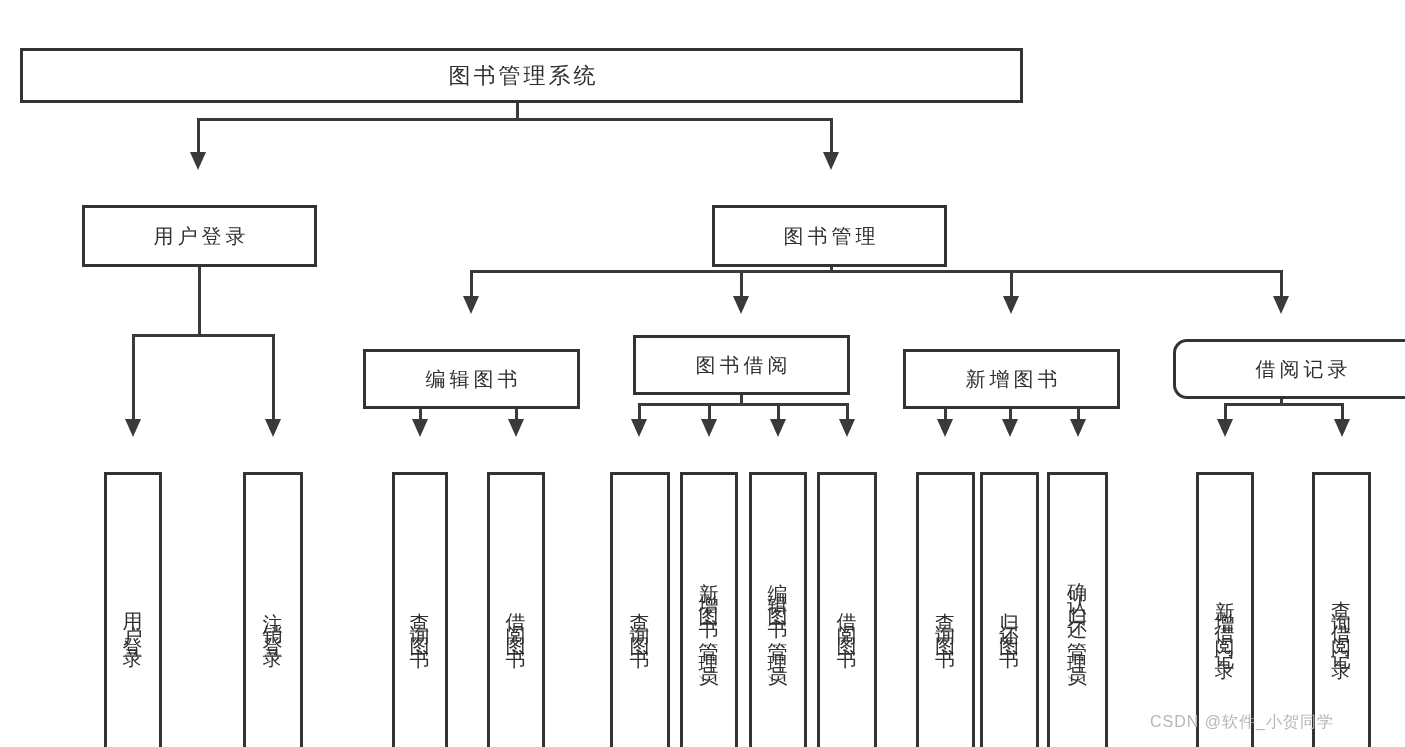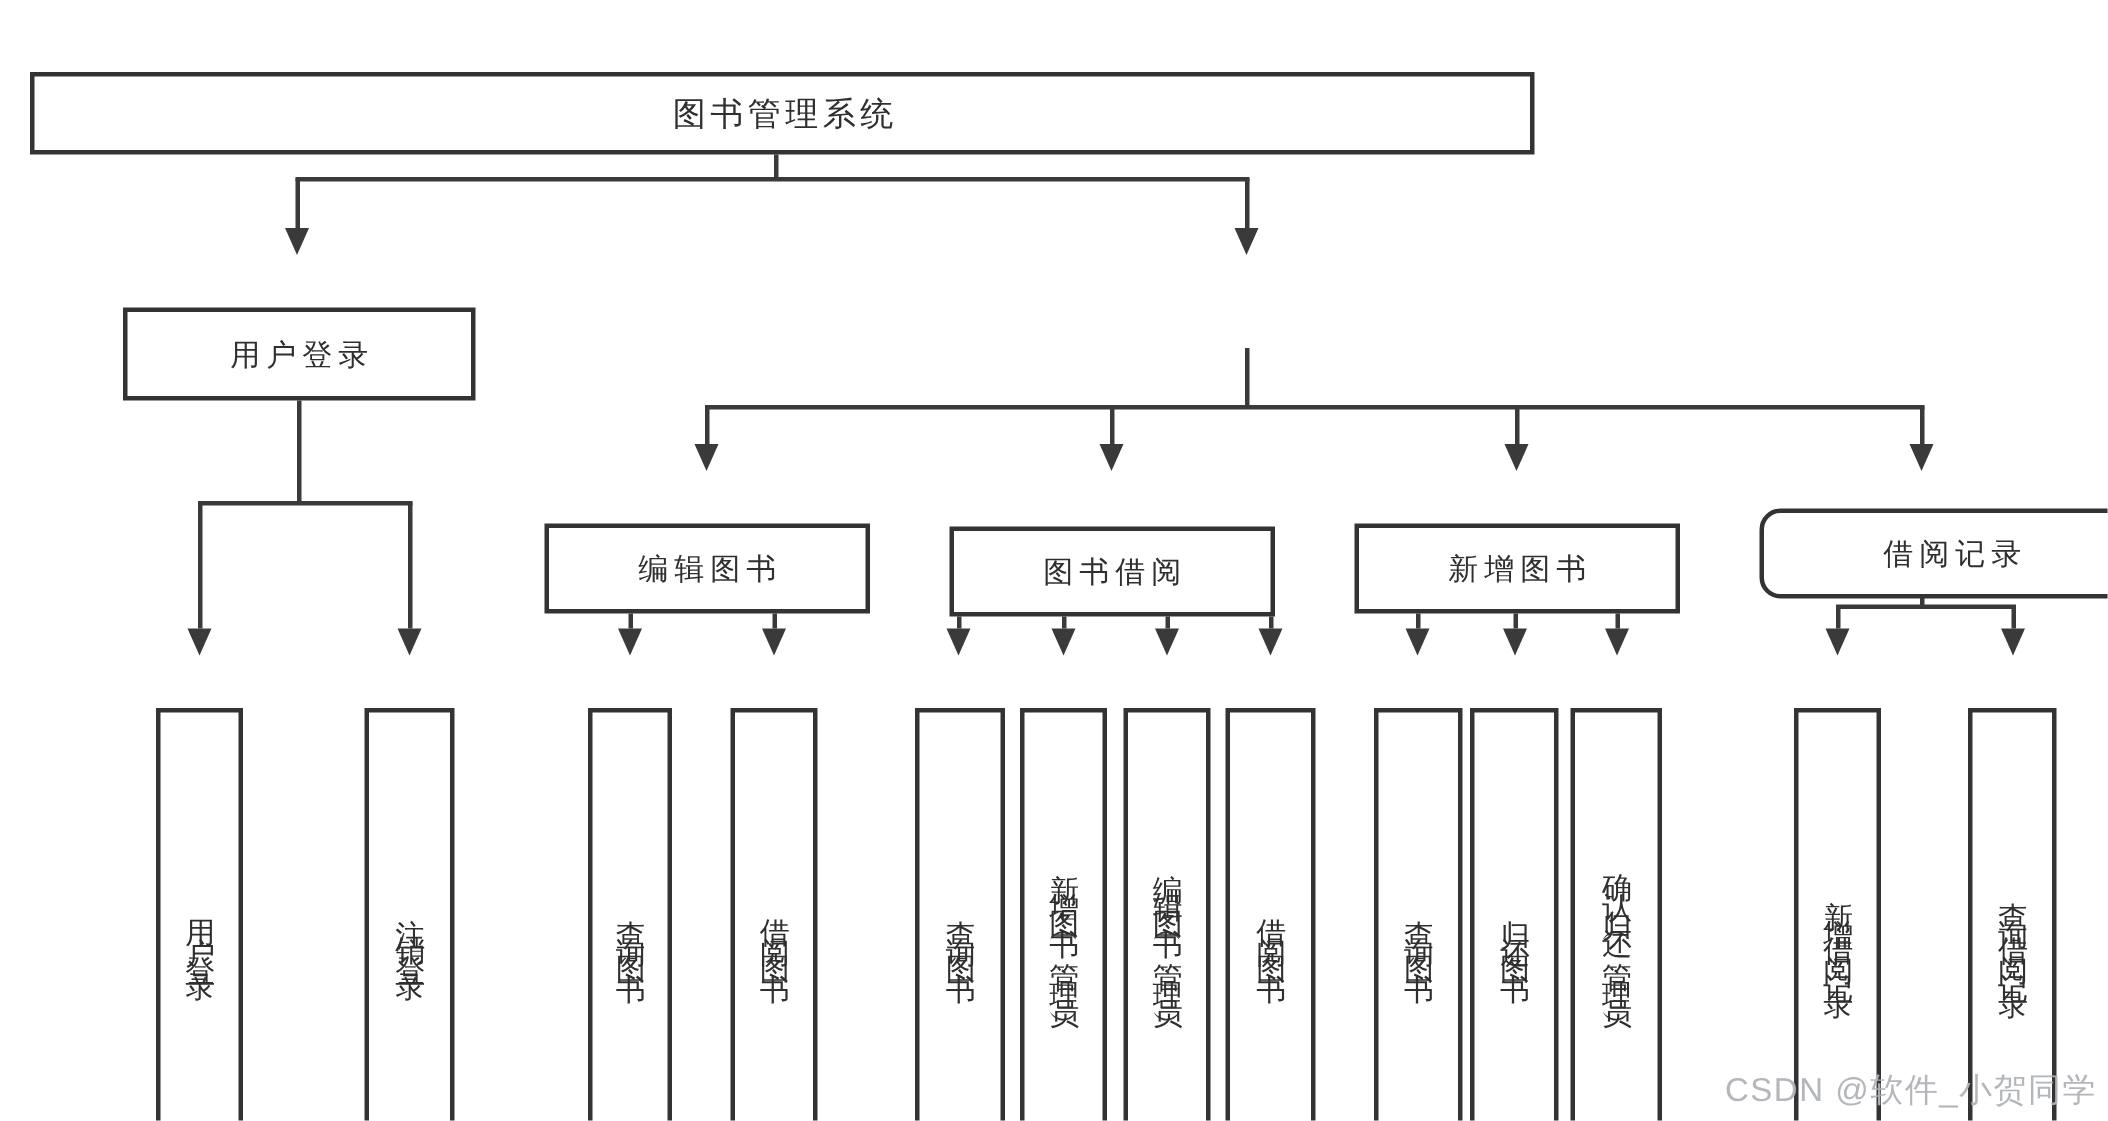--- a/index.html
+++ b/index.html
@@ -21,34 +21,35 @@
   }
   .hline,.vline{position:absolute;background:#3a3a3a;z-index:1;}
   .arrow-stem{position:absolute;background:#3a3a3a;z-index:1;}
   .arrow-tip{
     position:absolute;width:0;height:0;z-index:1;
     border-left:8px solid transparent;border-right:8px solid transparent;
     border-top:18px solid #3a3a3a;
   }
   #watermark{
     position:absolute;left:1150px;top:712px;z-index:5;
-    font-size:22px;color:rgba(175,178,182,0.95);letter-spacing:1px;white-space:nowrap;
+    font-size:16px;color:rgba(175,178,182,0.95);letter-spacing:1px;white-space:nowrap;
   }
 </style>
 </head>
 <body>
 
 <div id="stage">
 
   <div class="box h title" style="left:20px;top:13px;width:1003px;height:55px;">图书管理系统</div>
 
   <div class="box h" style="left:82px;top:170px;width:235px;height:62px;">用户登录</div>
+  <div class="box h" style="left:712px;top:170px;width:235px;height:62px;">图书管理</div>
 
   <div class="box h" style="left:363px;top:314px;width:217px;height:60px;">编辑图书</div>
-  <div class="box h" style="left:633px;top:316px;width:217px;height:60px;">图书借阅</div>
+  <div class="box h" style="left:633px;top:300px;width:217px;height:60px;">图书借阅</div>
   <div class="box h" style="left:903px;top:314px;width:217px;height:60px;">新增图书</div>
   <div class="box h" style="left:1173px;top:304px;width:257px;height:60px;border-radius:14px;">借阅记录</div>
 
   <div class="box v" style="left:104px;top:437px;width:58px;height:298px;">用户登录</div>
   <div class="box v" style="left:243px;top:437px;width:60px;height:298px;">注销登录</div>
 
   <div class="box v" style="left:392px;top:437px;width:56px;height:298px;">查询图书</div>
   <div class="box v" style="left:487px;top:437px;width:58px;height:298px;">借阅图书</div>
 
   <div class="box v" style="left:610px;top:437px;width:60px;height:298px;">查询图书</div>

